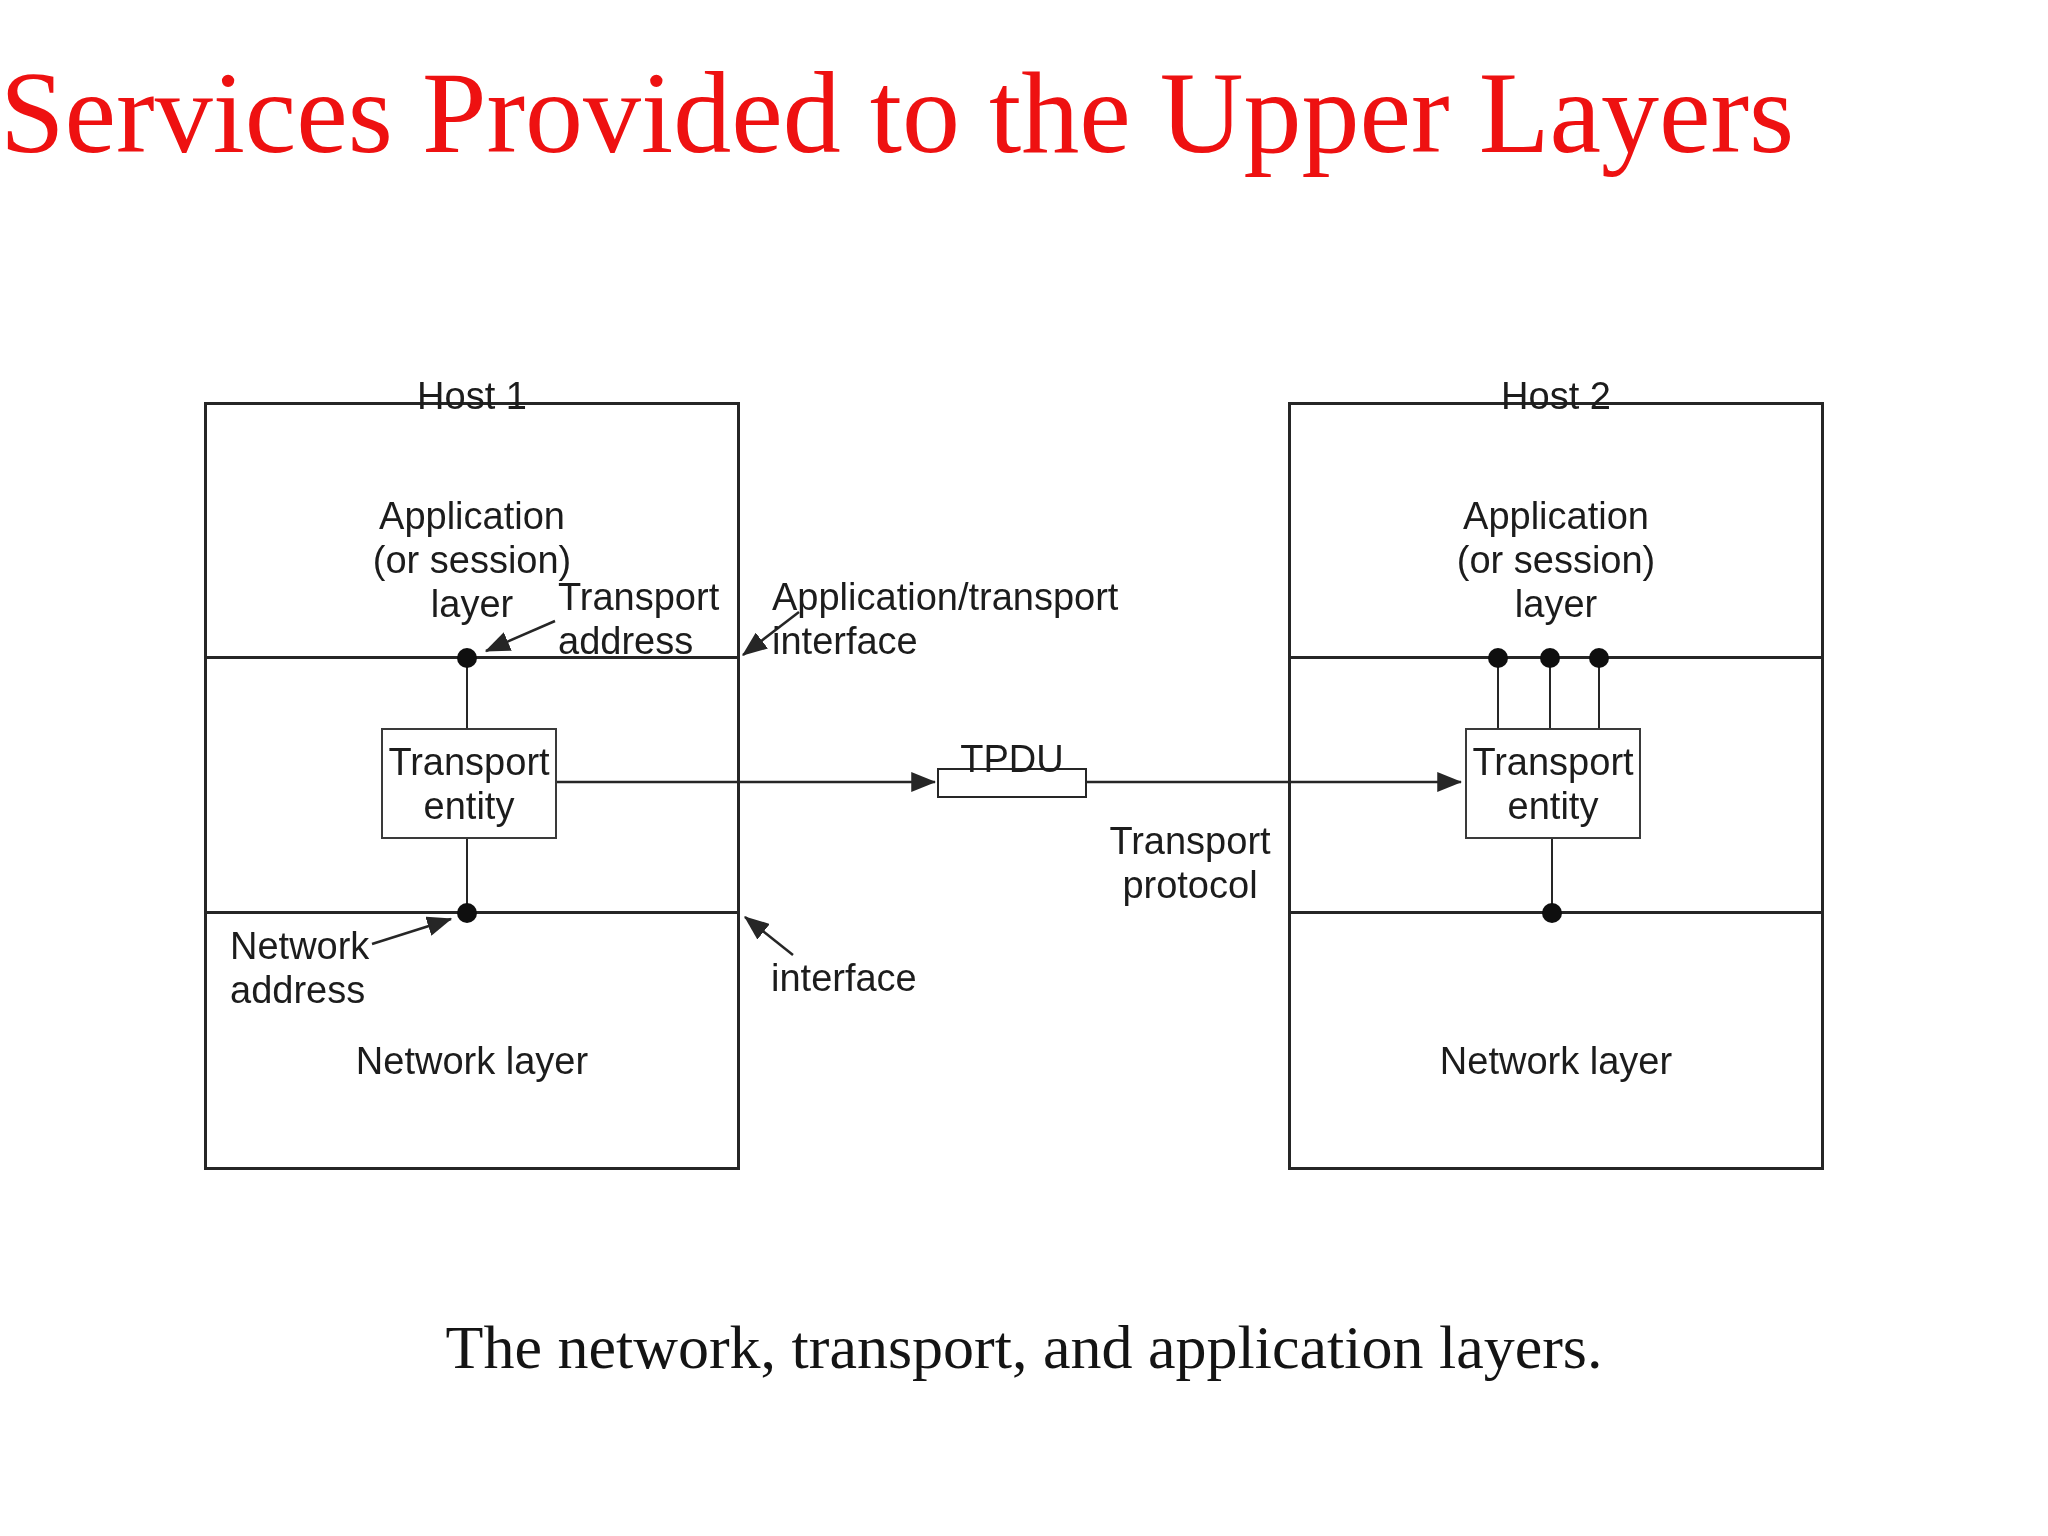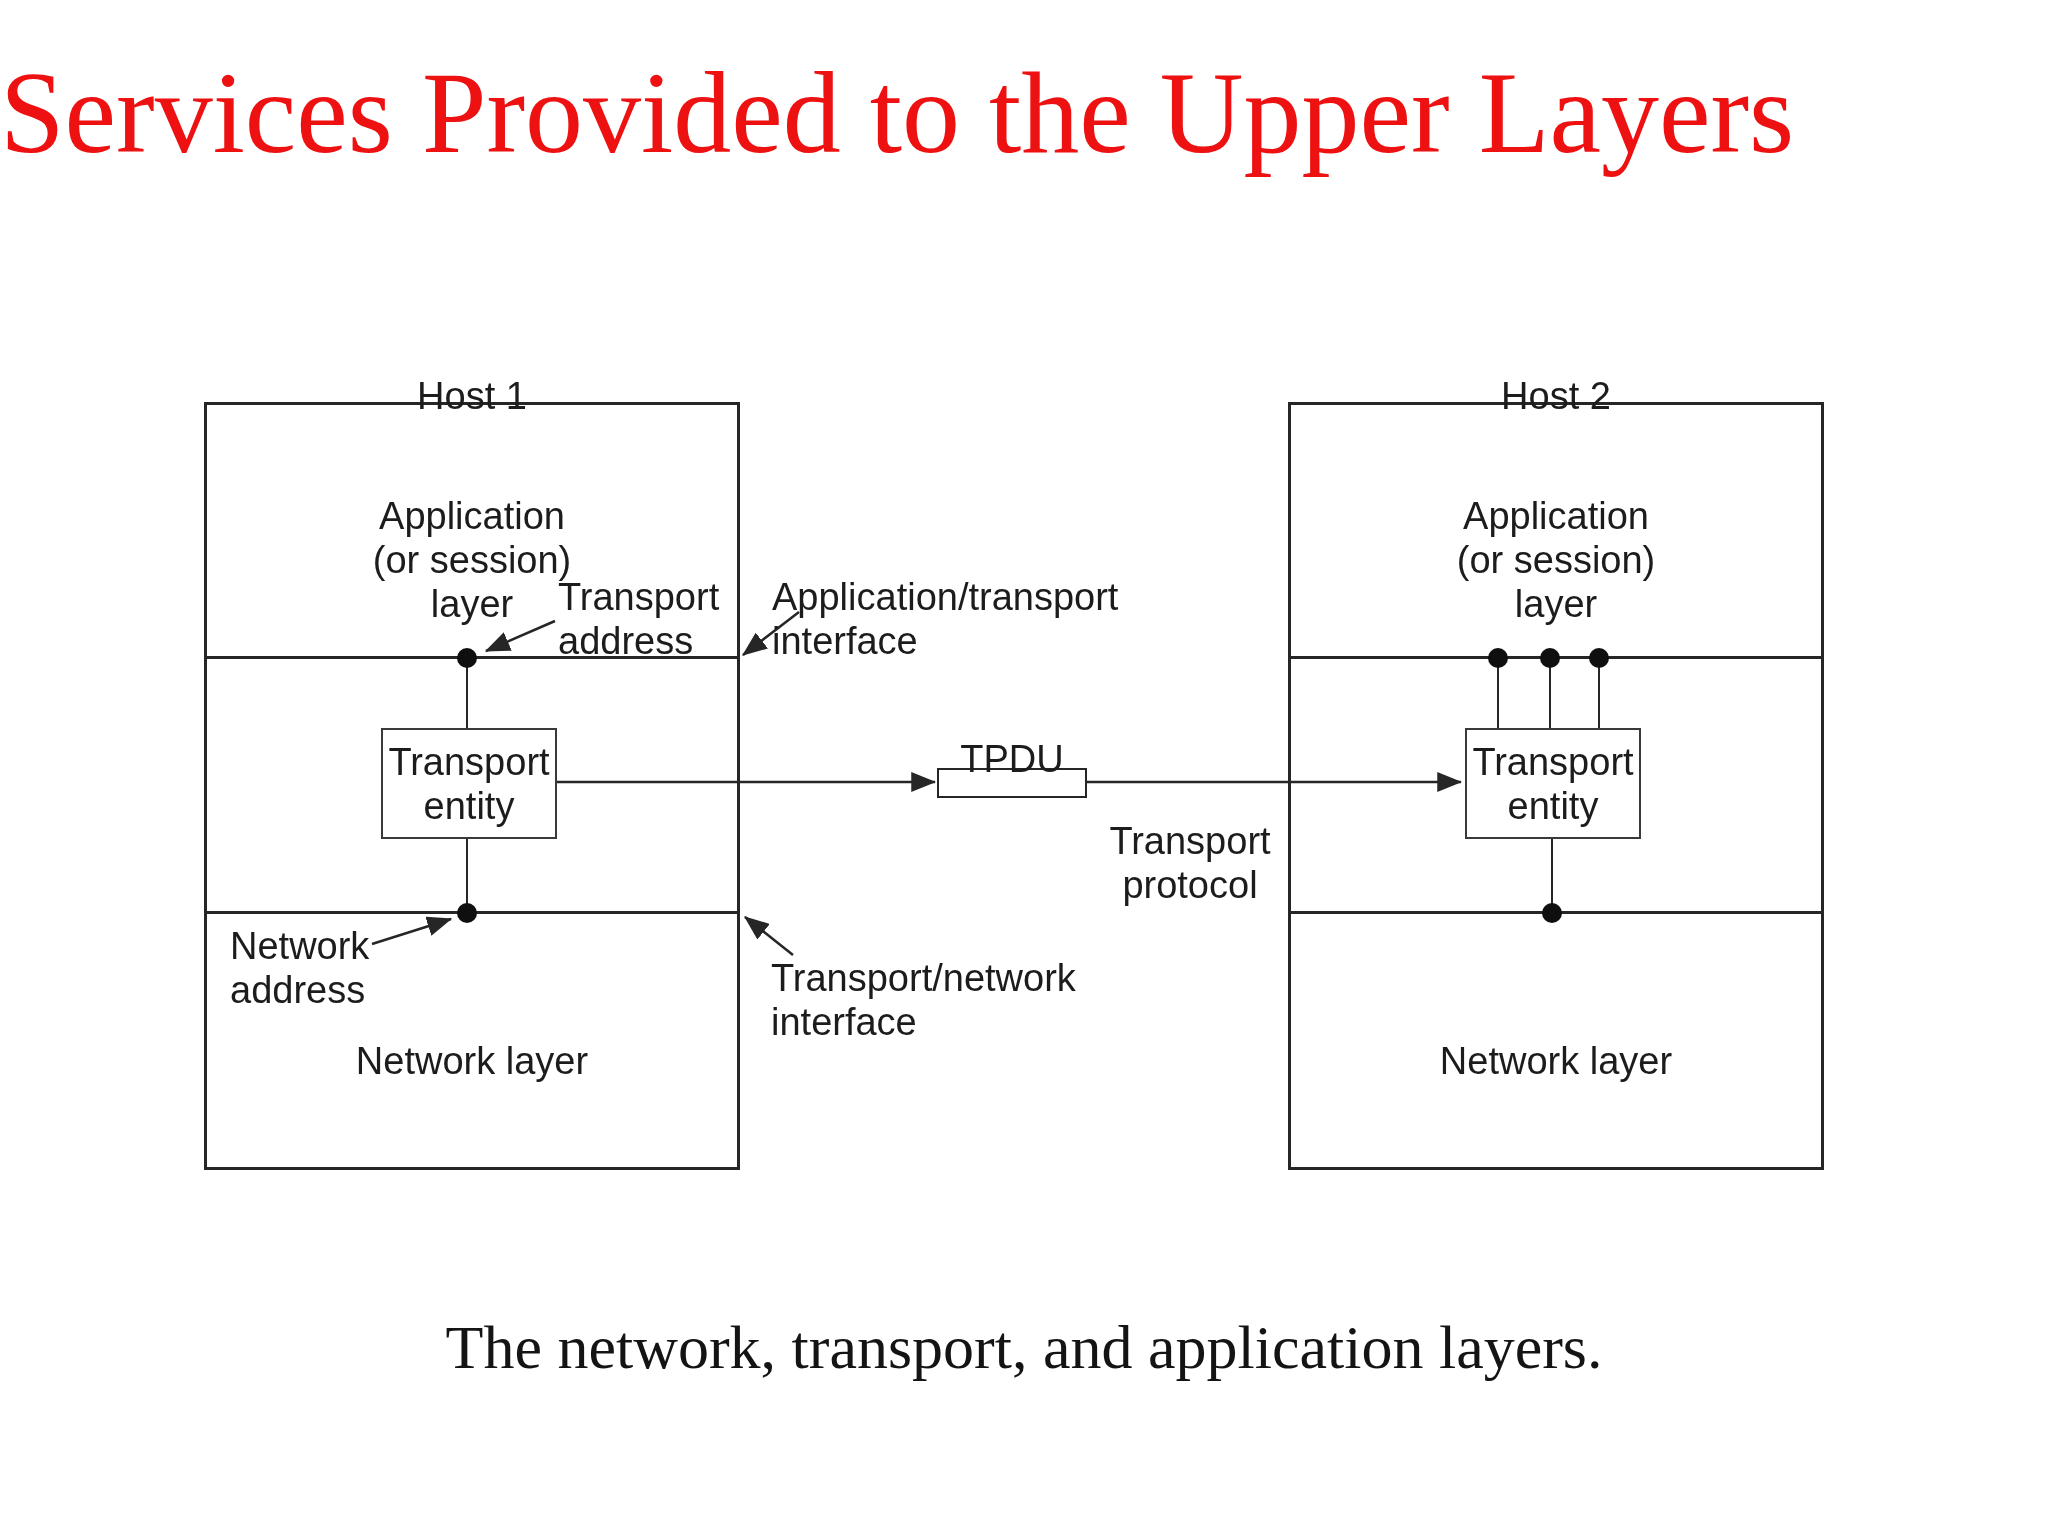--- a/index.html
+++ b/index.html
@@ -143,21 +143,20 @@
   <div>Application/transport</div>
   <div>interface</div>
 </div>
 
 <div class="abs lbl" style="left:230px;top:924px;">
   <div>Network</div>
   <div>address</div>
 </div>
 
 <div class="abs lbl" style="left:771px;top:956px;">
-  <div>Transport/network</div>
   <div>interface</div>
 </div>
 
 <div class="abs lbl ctr" style="left:937px;top:713px;width:150px;">TPDU</div>
 
 <div class="abs lbl ctr" style="left:1090px;top:795px;width:200px;">
   <div>Transport</div>
   <div>protocol</div>
 </div>
 

